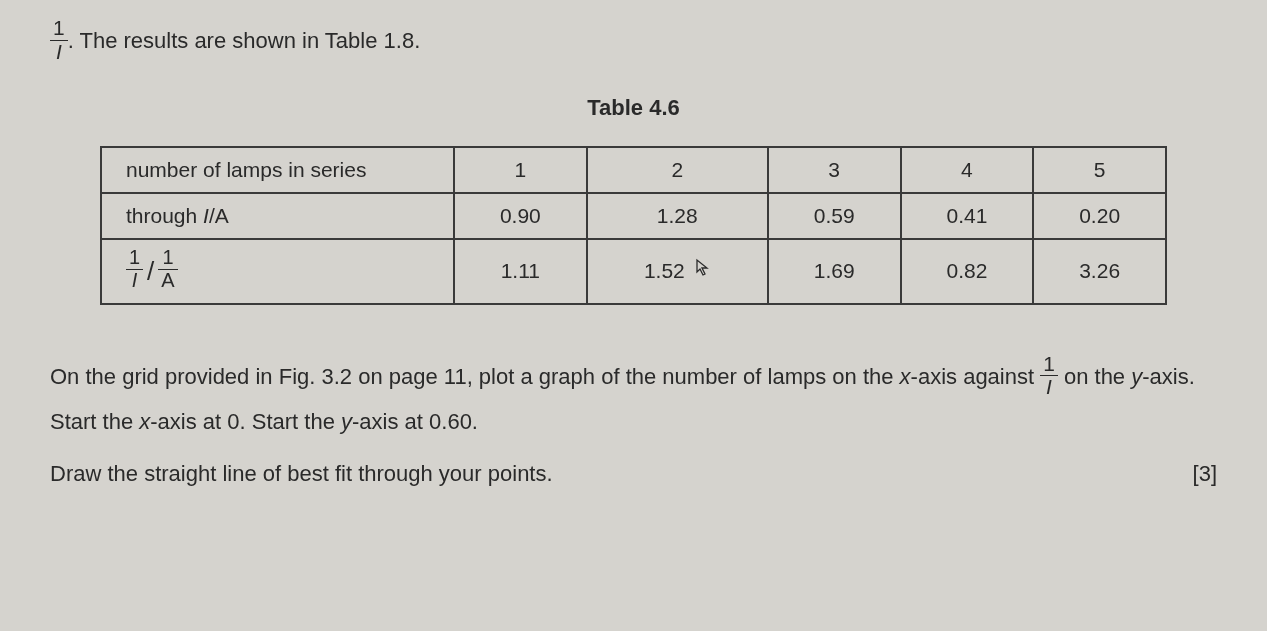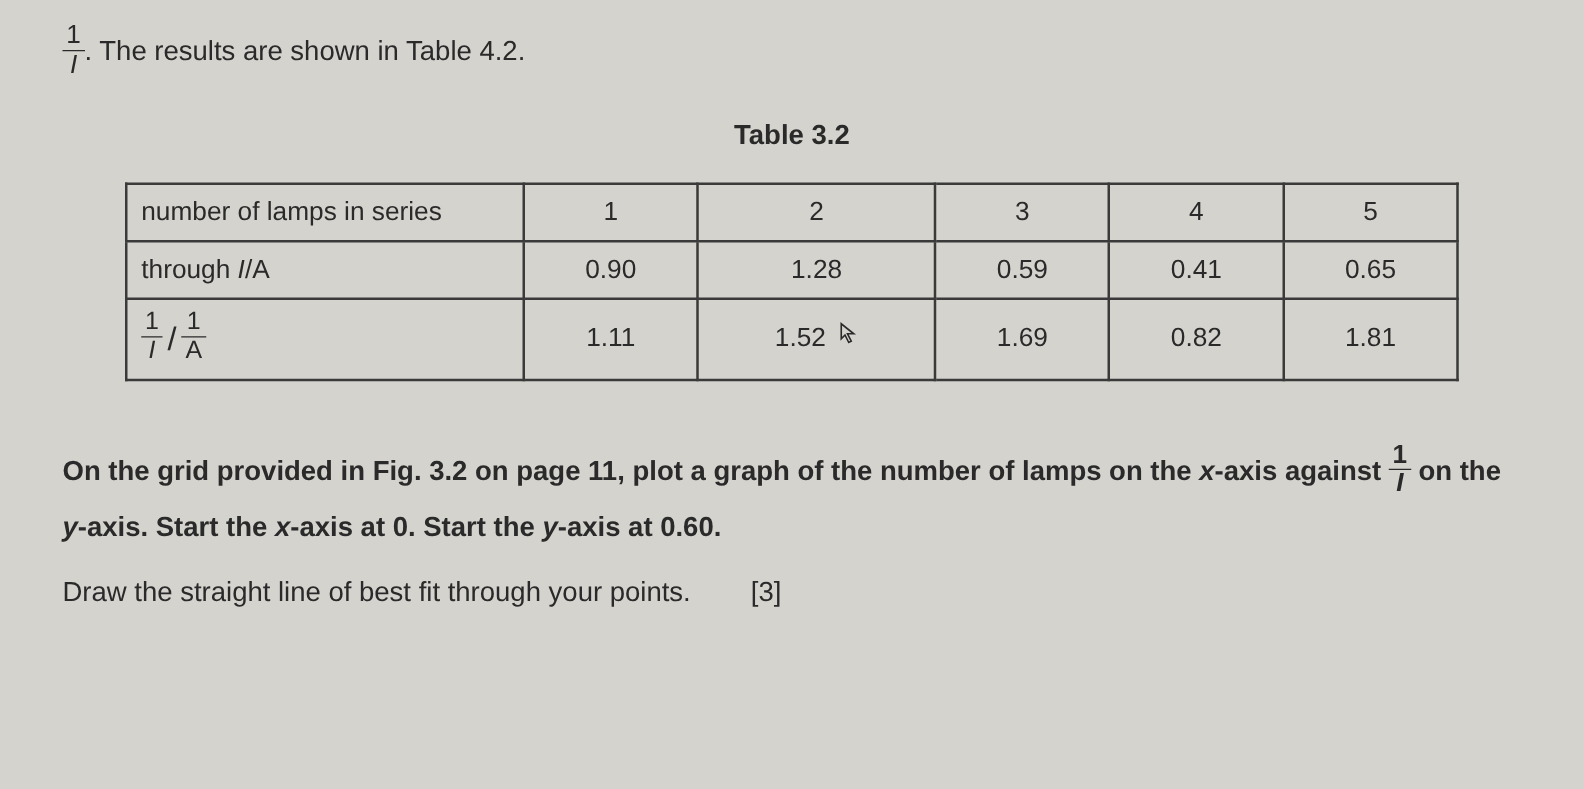--- a/index.html
+++ b/index.html
@@ -56,82 +56,81 @@
     td, th {
       border: 2px solid #3a3a3a;
       padding: 10px 14px;
       font-size: 21px;
       text-align: center;
       font-weight: normal;
       background: transparent;
     }
     td.label-cell {
       text-align: left;
-      padding-left: 11px;
-      width: 318px;
+      padding-left: 24px;
+      width: 353px;
     }
     .italic {
       font-style: italic;
     }
     .instructions {
       font-size: 22px;
       line-height: 2;
     }
     .instructions p {
       margin-bottom: 8px;
-      font-weight: bold;
     }
     .marks-row {
       display: flex;
-      justify-content: flex-start;
+      justify-content: space-between;
       align-items: baseline;
       font-size: 22px;
       gap: 48px;
     }
     .cursor-icon {
       display: inline-block;
       position: relative;
       top: -2px;
       margin-left: 4px;
     }
     .row3-label {
       display: flex;
       align-items: center;
       gap: 4px;
     }
   </style>
 </head>
 <body>
 
 <div class="intro-text">
-  <span class="fraction"><span class="num">1</span><span class="den italic">I</span></span><span>. The results are shown in Table 4.2.</span>
+  <span class="fraction"><span class="num">1</span><span class="den italic">I</span></span><span>. The results are shown in Table 1.8.</span>
 </div>
 
-<div class="table-title">Table 3.2</div>
+<div class="table-title">Table 4.6</div>
 
 <div class="table-wrapper">
   <table>
     <tbody>
         <tr>
       <td class="label-cell">number of lamps in series</td>
       <td>1</td>
       <td>2</td>
       <td>3</td>
       <td>4</td>
       <td>5</td>
     </tr>
     <tr>
       <td class="label-cell">
         <span>through </span><span class="italic">I</span><span>/A</span>
       </td>
       <td>0.90</td>
       <td>1.28</td>
       <td>0.59</td>
       <td>0.41</td>
-      <td>0.65</td>
+      <td>0.20</td>
     </tr>
     <tr>
       <td class="label-cell">
         <span class="row3-label">
           <span class="fraction">
                 <span class="num">1</span>
                 <span class="den italic">I</span>
               </span>
           <span style="font-size:26px;">/</span>
           <span class="fraction">
@@ -144,21 +143,21 @@
       <td>
         <span>1.52</span>
         <span class="cursor-icon">
           <svg width="16" height="18" viewBox="0 0 16 18">
                 <path d="M2 2 L2 14 L5 11 L8 17 L10 16 L7 10 L12 10 Z" fill="none" stroke="#2a2a2a" stroke-width="1.3"></path>
               </svg>
         </span>
       </td>
       <td>1.69</td>
       <td>0.82</td>
-      <td>1.81</td>
+      <td>3.26</td>
     </tr>
   </tbody>
     </table>
 </div>
 
 <div class="instructions">
   <p>
     <span>On the grid provided in Fig. 3.2 on page 11, plot a graph of the number of lamps on the </span><span class="italic">x</span><span>-axis against </span><span class="fraction"><span class="num">1</span><span class="den italic">I</span></span><span> on the </span><span class="italic">y</span><span>-axis. Start the </span><span class="italic">x</span><span>-axis at 0. Start the </span><span class="italic">y</span><span>-axis at 0.60.</span>
   </p>
   <div class="marks-row">

